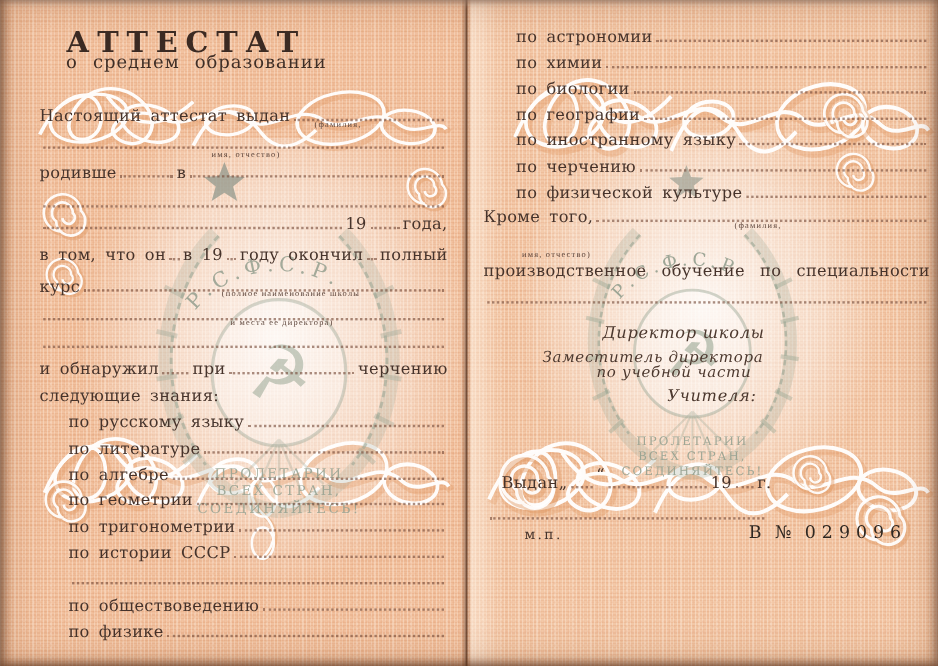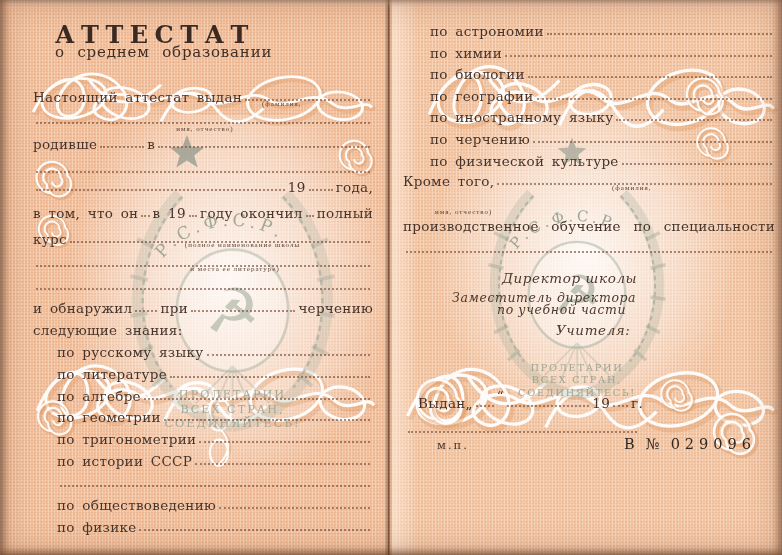--- a/index.html
+++ b/index.html
@@ -243,21 +243,21 @@
 
   <div class="ln" style="left:33px;top:228px;width:340px">
     <span class="t">курс</span>
     <span class="dots"></span>
   </div>
   <div class="cap ctr" style="left:150px;top:241px;width:185px">(полное наименование школы</div>
 
   <div class="ln" style="left:33px;top:252px;width:340px">
     <span class="dots"></span>
   </div>
-  <div class="cap ctr" style="left:155px;top:265px;width:160px">и места ее литературе)</div>
+  <div class="cap ctr" style="left:155px;top:265px;width:160px">и места ее директора)</div>
 
   <div class="ln" style="left:33px;top:275px;width:340px">
     <span class="dots"></span>
   </div>
 
   <div class="ln" style="left:33px;top:297px;width:340px">
     <span class="t">и обнаружил</span>
     <span class="dots f0" style="width:22px"></span>
     <span class="t">при</span>
     <span class="dots"></span>

